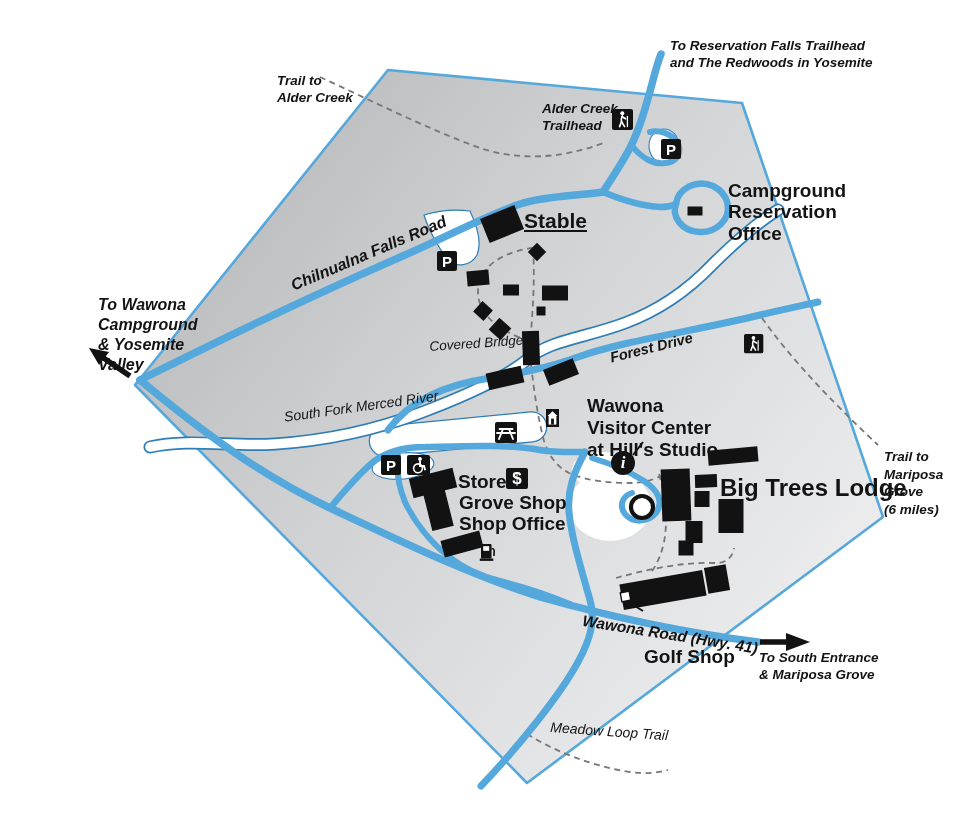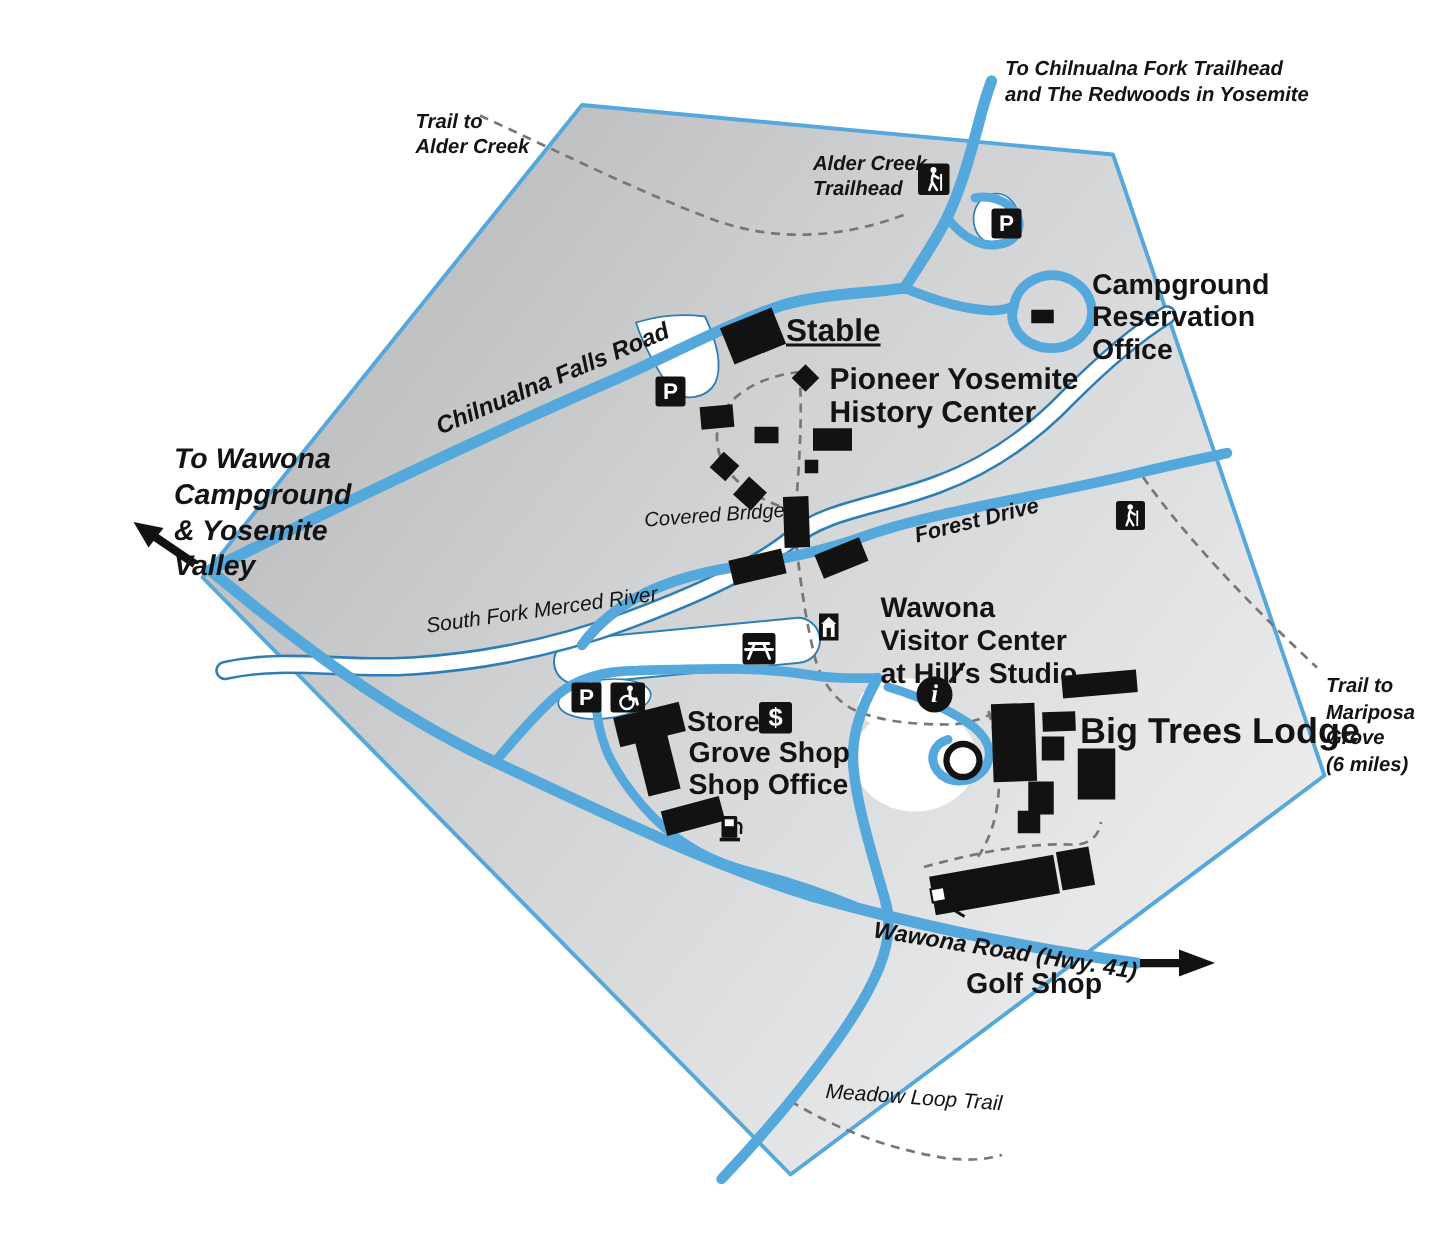--- a/index.html
+++ b/index.html
@@ -172,48 +172,48 @@
 <div class="icon-sq" style="left:381px;top:455px;width:20px;height:20px;font-size:15px;">
       <span>P</span>
     </div>
 <div class="icon-sq" style="left:506px;top:468px;width:22px;height:21px;font-size:17px;">
       <span>$</span>
     </div>
 <div class="icon-round" style="left:611px;top:451px;width:24px;height:24px;font-size:17px;">
       <span>i</span>
     </div>
 
-<div class="lbl i" style="left:670px;top:38px;font-size:13.5px;">To Chilnualna Fork Trailhead
+<div class="lbl i" style="left:670px;top:38px;font-size:13.5px;">To Reservation Falls Trailhead
 and The Redwoods in Yosemite</div>
 <div class="lbl i" style="left:277px;top:73px;font-size:13.5px;">Trail to
 Alder Creek</div>
 <div class="lbl i" style="left:542px;top:101px;font-size:13.5px;">Alder Creek
 Trailhead</div>
-<div class="lbl i" style="left:116px;top:295px;font-size:19px;">To Wawona
+<div class="lbl i" style="left:98px;top:295px;font-size:16px;">To Wawona
 Campground
 &amp; Yosemite
 Valley</div>
 <div class="lbl i" style="left:288px;top:277px;font-size:16px;transform:rotate(-23deg);transform-origin:0 0;">Chilnualna Falls Road</div>
 <div class="lbl b" style="left:524px;top:208px;font-size:21px;text-decoration:underline;">Stable</div>
-<div class="lbl b" style="left:553px;top:242px;font-size:20px;line-height:1.1;">Pioneer Yosemite
-History Center</div>
 <div class="lbl b" style="left:728px;top:180px;font-size:19px;line-height:1.12;">Campground
 Reservation
 Office</div>
 <div class="lbl il" style="left:429px;top:339px;font-size:13.5px;transform:rotate(-4deg);transform-origin:0 0;">Covered Bridge</div>
 <div class="lbl i" style="left:608px;top:349px;font-size:14.5px;transform:rotate(-14deg);transform-origin:0 0;">Forest Drive</div>
 <div class="lbl il" style="left:283px;top:409px;font-size:14px;transform:rotate(-8deg);transform-origin:0 0;">South Fork Merced River</div>
 <div class="lbl b" style="left:587px;top:395px;font-size:19px;line-height:1.15;">Wawona
 Visitor Center
 at Hill's Studio</div>
 <div class="lbl b" style="left:720px;top:473px;font-size:24px;">Big Trees Lodge</div>
 <div class="lbl i" style="left:884px;top:448px;font-size:13.5px;line-height:1.3;">Trail to
 Mariposa
 Grove
 (6 miles)</div>
 <div class="lbl b" style="left:458px;top:470px;font-size:19px;">Store</div>
 <div class="lbl b" style="left:459px;top:491px;font-size:19px;">Grove Shop</div>
 <div class="lbl b" style="left:459px;top:512px;font-size:19px;">Shop Office</div>
 <div class="lbl b" style="left:644px;top:603px;font-size:19px;margin-top:42px;">Golf Shop</div>
 <div class="lbl i" style="left:584px;top:611px;font-size:15.5px;transform:rotate(9deg);transform-origin:0 0;">Wawona Road (Hwy. 41)</div>
+<div class="lbl i" style="left:759px;top:650px;font-size:13.5px;">To South Entrance
+&amp; Mariposa Grove</div>
 <div class="lbl il" style="left:551px;top:719px;font-size:14px;transform:rotate(4deg);transform-origin:0 0;">Meadow Loop Trail</div>
 
 </div>
 
 </body></html>

